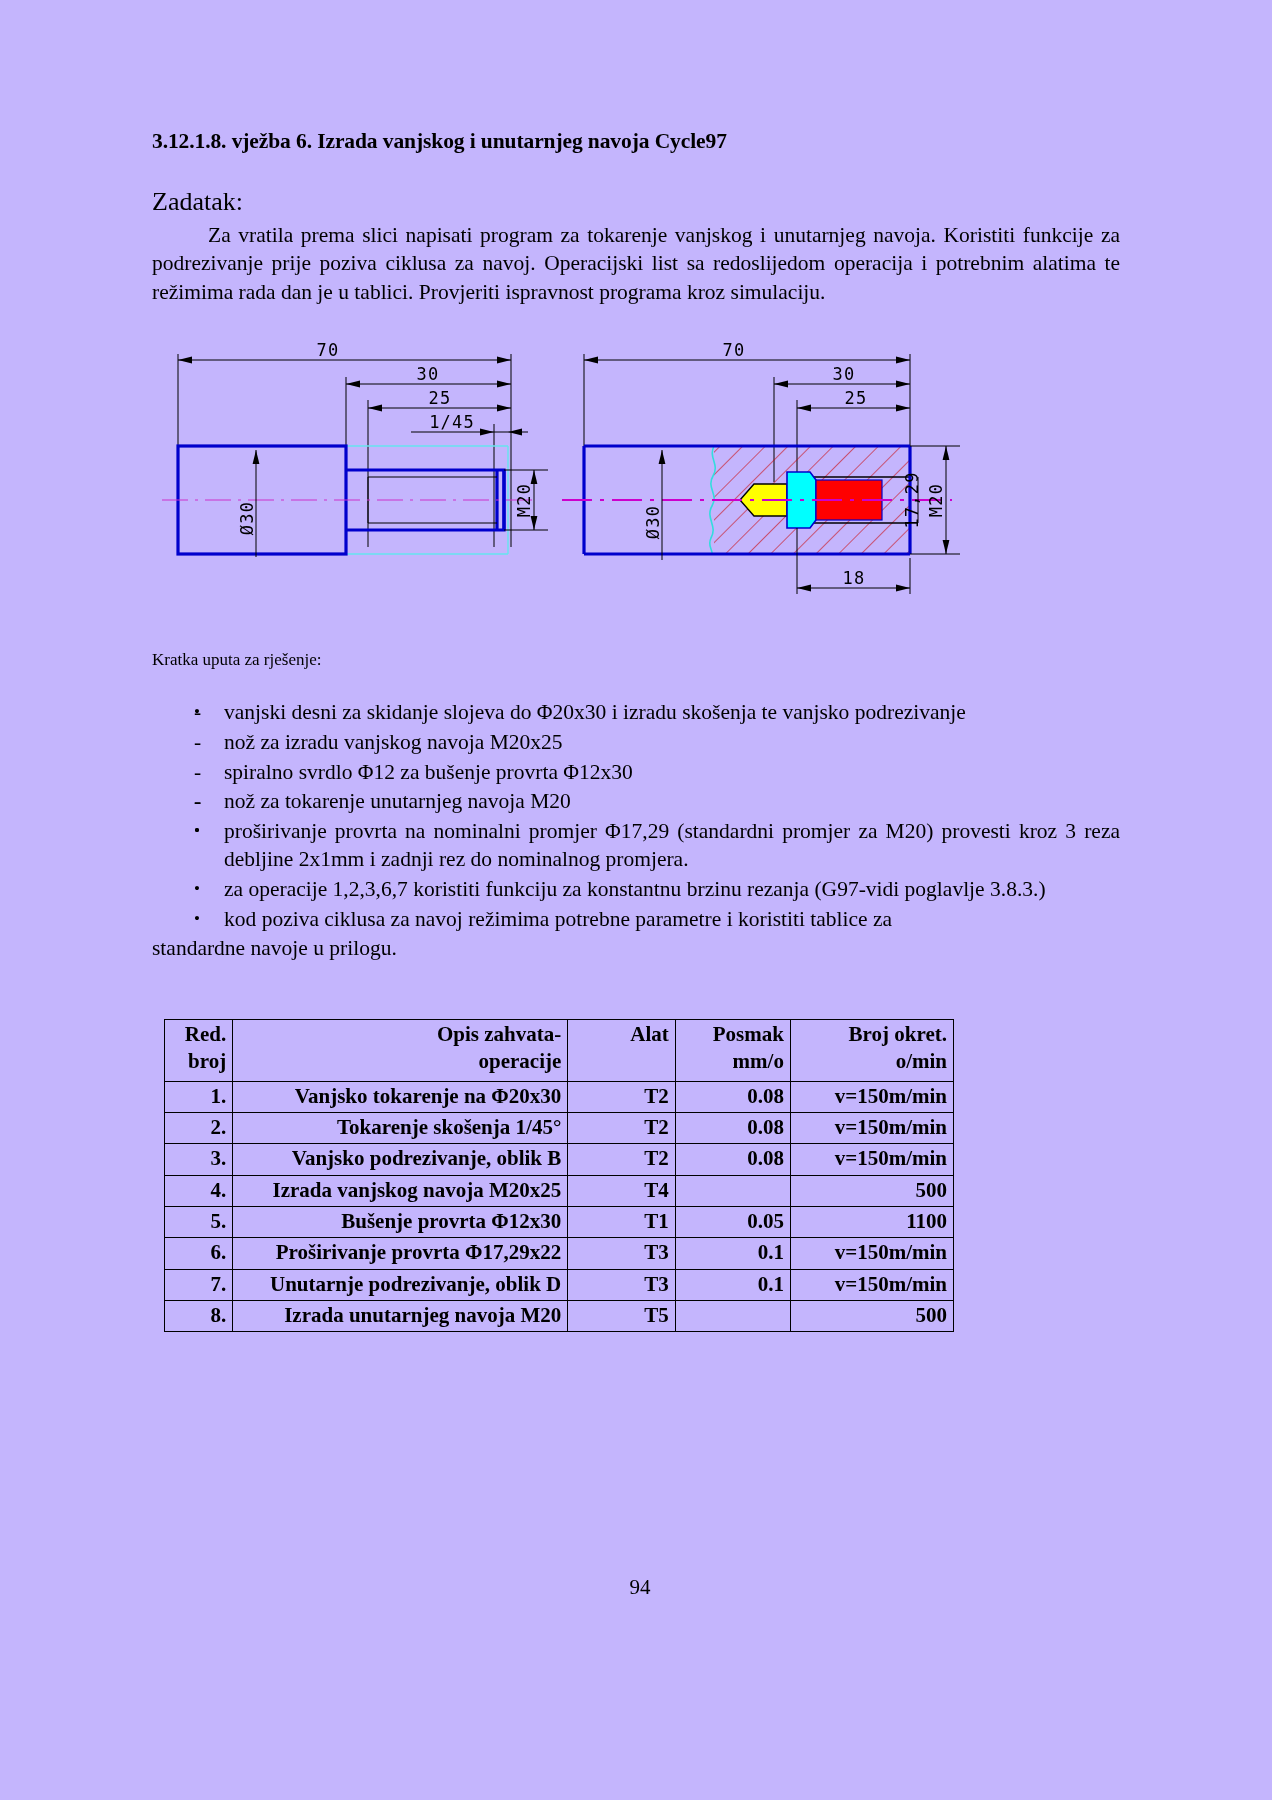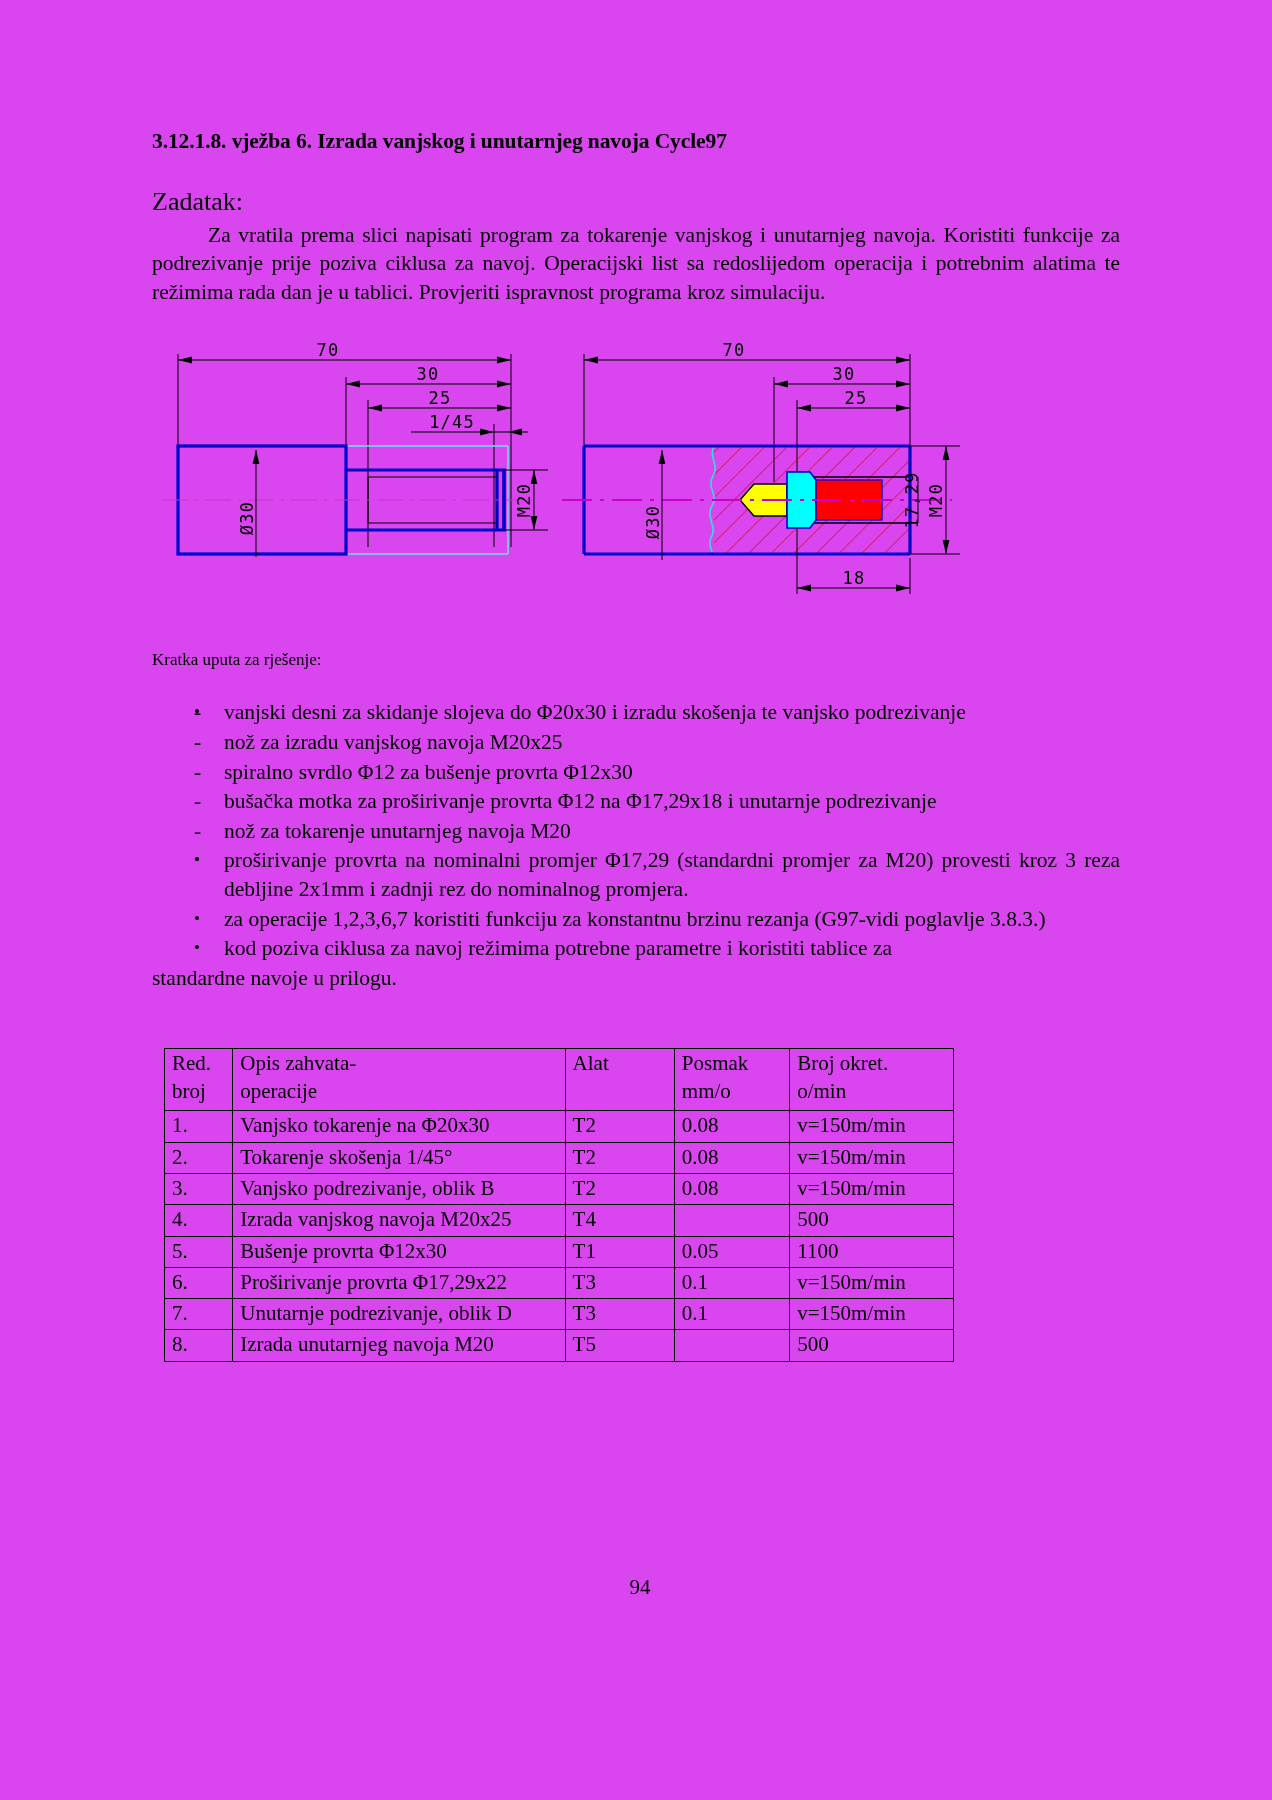--- a/index.html
+++ b/index.html
@@ -10,21 +10,21 @@
   }
   body {
     font-family: "Liberation Serif", "DejaVu Serif", serif;
     color: #000000;
   }
   .page {
     position: relative;
     width: 1272px;
     height: 1800px;
     margin: 0 auto;
-    background: #d946ef;
+    background: #c4b5fd;
     box-sizing: border-box;
     padding: 16px;
     overflow: hidden;
   }
   .content {
     position: absolute;
     left: 152px;
     top: 128px;
     width: 968px;
   }
@@ -110,23 +110,23 @@
   }
   table.ops {
     border-collapse: collapse;
     width: 790px;
     margin: 56px 0 0 12px;
     font-size: 21px;
   }
   table.ops td, table.ops th {
     border: 1.6px solid #000;
     padding: 1px 6px 2px 7px;
-    text-align: left;
+    text-align: right;
     vertical-align: top;
-    font-weight: normal;
+    font-weight: bold;
     line-height: 1.3;
     white-space: nowrap;
   }
   table.ops thead td {
     height: 58px;
   }
   table.ops .c-no { width: 58px; }
   table.ops .c-desc { width: 330px; }
   table.ops .c-tool { width: 110px; }
   table.ops .c-feed { width: 110px; }
@@ -352,21 +352,20 @@
         <li class="li-dash">
           <span class="marker">-</span>
           <span class="txt">nož za izradu vanjskog navoja M20x25</span>
         </li>
         <li class="li-dash">
           <span class="marker">-</span>
           <span class="txt">spiralno svrdlo Φ12 za bušenje provrta Φ12x30</span>
         </li>
         <li class="li-dash">
           <span class="marker">-</span>
-          <span class="txt">bušačka motka za proširivanje provrta Φ12 na Φ17,29x18 i unutarnje podrezivanje</span>
         </li>
         <li class="li-dash">
           <span class="marker">-</span>
           <span class="txt">nož za tokarenje unutarnjeg navoja M20</span>
         </li>
         <li class="li-bullet">
           <span class="marker">•</span>
         </li>
         <li class="li-bullet">
           <span class="marker">•</span>

